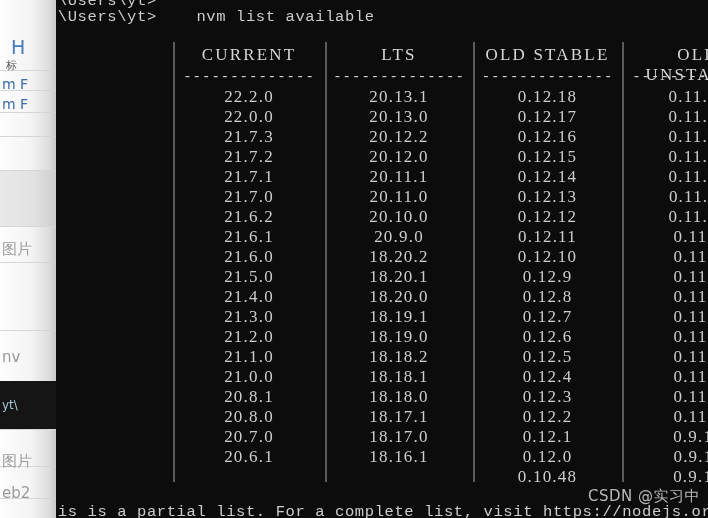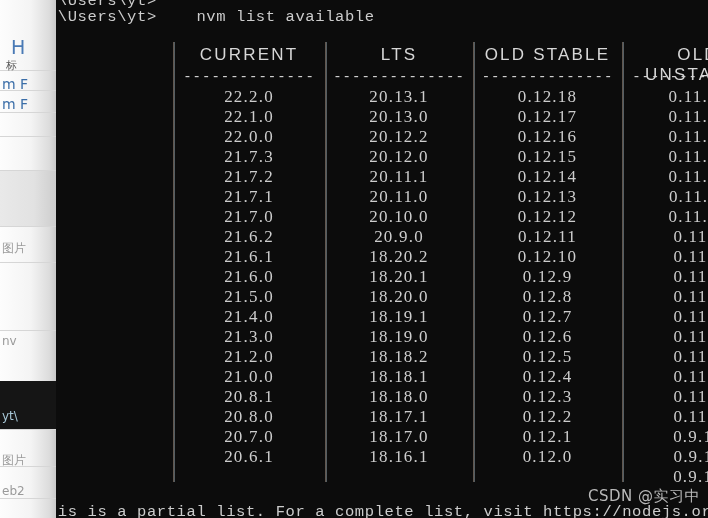--- a/index.html
+++ b/index.html
@@ -62,29 +62,28 @@
     font-size: 11px;
     color: #555;
     left: 6px;
   }
   .bg-sm-blue {
     font-size: 14px;
     color: #3b6ea8;
     left: 2px;
   }
   .bg-sm-gray {
-    font-size: 12px;
+    font-size: 15px;
     color: #9a9a9a;
     left: 2px;
   }
   .bg-sm-cyan {
     font-size: 12px;
     color: #a8c8d8;
     left: 2px;
-    margin-top: 11px;
   }
 
   
   #terminal {
     position: absolute;
     left: 56px;
     top: 0;
     width: 652px;
     height: 518px;
     background: #0c0c0c;
@@ -123,21 +122,21 @@
     position: absolute;
     top: 0;
     text-align: center;
   }
   .col-head {
     position: absolute;
     top: 3px;
     width: 100%;
     text-align: center;
     color: #d7d7d7;
-    font-family: Liberation Sans, sans-serif;
+    font-family: Liberation Serif, serif;
     font-size: 17px;
     letter-spacing: 2.2px;
   }
   .col-sep {
     position: absolute;
     top: 27px;
     width: 100%;
     text-align: center;
     color: #cfcfcf;
     font-family: "Liberation Mono", "DejaVu Sans Mono", monospace;
@@ -196,21 +195,21 @@
     <div class="bg-strip bg-pane" style="top:429px;height:89px;"></div>
     <div class="bg-line" style="top:429px;"></div>
     <div class="bg-line" style="top:466px;"></div>
     <div class="bg-line" style="top:498px;"></div>
     <div id="bg-fragments">
         <div class="bg-text bg-big" style="top: 36px;">H</div>
         <div class="bg-text bg-sm" style="top: 58px;">标</div>
         <div class="bg-text bg-sm-blue" style="top: 76px;">m F</div>
         <div class="bg-text bg-sm-blue" style="top: 96px;">m F</div>
         <div class="bg-text bg-sm-gray" style="top: 240px;">图片</div>
-        <div class="bg-text bg-sm-gray" style="top: 334px;">nv</div>
+        <div class="bg-text bg-sm-gray" style="top: 348px;">nv</div>
         <div class="bg-text bg-sm-cyan" style="top: 398px;">yt\</div>
         <div class="bg-text bg-sm-gray" style="top: 452px;">图片</div>
         <div class="bg-text bg-sm-gray" style="top: 484px;">eb2</div>
       </div>
   </div>
 
   <div id="terminal">
 
     <div class="term-line" id="prompt0">C:\Users\yt&gt;</div>
 
@@ -220,33 +219,33 @@
       <div class="vrule" style="left:117px;"></div>
       <div class="vrule" style="left:269px;"></div>
       <div class="vrule" style="left:417px;"></div>
       <div class="vrule" style="left:566px;"></div>
 
       <div class="col" id="col-current" style="left:117px;width:152px;">
         <div class="col-head">CURRENT</div>
         <div class="col-sep">--------------</div>
         <div class="col-cells">
             <div class="cell">22.2.0</div>
-            <div class="cell">22.1.0</div>
             <div class="cell">22.0.0</div>
             <div class="cell">21.7.3</div>
             <div class="cell">21.7.2</div>
             <div class="cell">21.7.1</div>
             <div class="cell">21.7.0</div>
             <div class="cell">21.6.2</div>
             <div class="cell">21.6.1</div>
             <div class="cell">21.6.0</div>
             <div class="cell">21.5.0</div>
             <div class="cell">21.4.0</div>
             <div class="cell">21.3.0</div>
             <div class="cell">21.2.0</div>
+            <div class="cell">21.1.0</div>
             <div class="cell">21.0.0</div>
             <div class="cell">20.8.1</div>
             <div class="cell">20.8.0</div>
             <div class="cell">20.7.0</div>
             <div class="cell">20.6.1</div>
           </div>
       </div>
 
       <div class="col" id="col-lts" style="left:269px;width:148px;">
         <div class="col-head">LTS</div>
@@ -290,20 +289,21 @@
             <div class="cell">0.12.9</div>
             <div class="cell">0.12.8</div>
             <div class="cell">0.12.7</div>
             <div class="cell">0.12.6</div>
             <div class="cell">0.12.5</div>
             <div class="cell">0.12.4</div>
             <div class="cell">0.12.3</div>
             <div class="cell">0.12.2</div>
             <div class="cell">0.12.1</div>
             <div class="cell">0.12.0</div>
+            <div class="cell">0.10.48</div>
           </div>
       </div>
 
       <div class="col" id="col-oldunstable" style="left:566px;width:152px;">
         <div class="col-head">OLD UNSTABLE</div>
         <div class="col-sep">--------------</div>
         <div class="col-cells">
             <div class="cell">0.11.16</div>
             <div class="cell">0.11.15</div>
             <div class="cell">0.11.14</div>

